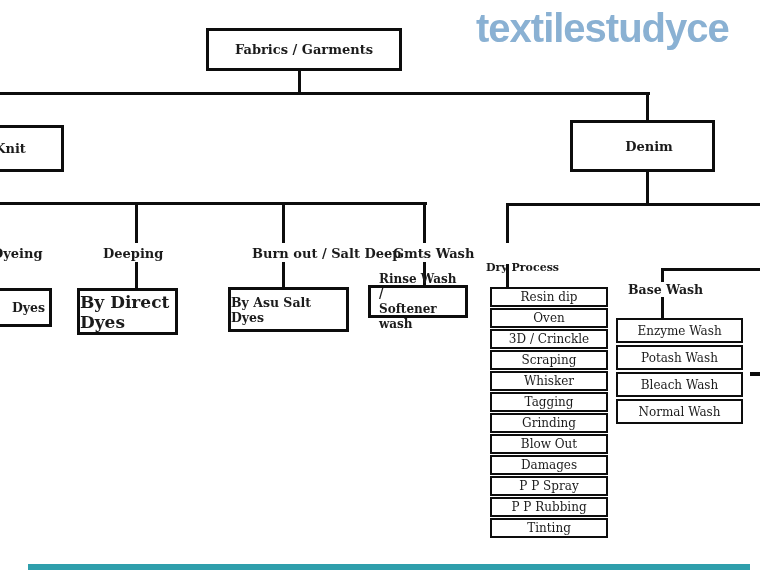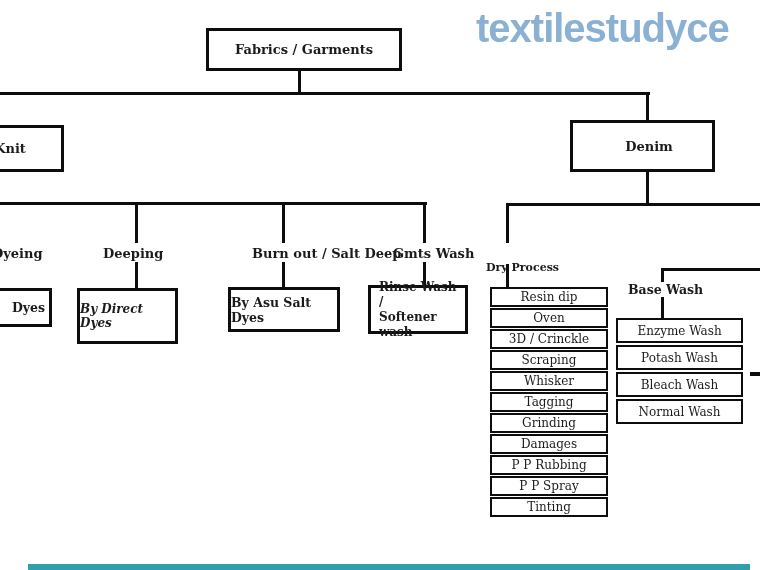--- a/index.html
+++ b/index.html
@@ -68,27 +68,27 @@
   <div class="lbl" style="left:252px;top:246px;">Burn out / Salt Deep</div>
   <div class="lbl" style="left:393px;top:246px;">Gmts Wash</div>
 
   <div class="vline" style="left:135px;top:262px;width:3px;height:27px;"></div>
   <div class="vline" style="left:282px;top:262px;width:3px;height:26px;"></div>
   <div class="vline" style="left:423px;top:262px;width:3px;height:24px;"></div>
 
   <div class="box" style="left:-90px;top:288px;width:142px;height:39px;justify-content:flex-end;padding-right:4px;">
     <span style="font-size:12.5px;">Dyes</span>
   </div>
-  <div class="box" style="left:77px;top:288px;width:101px;height:56px;font-size:12px;font-style:italic;">
+  <div class="box" style="left:77px;top:288px;width:101px;height:47px;font-size:17px;">
     <span>By Direct Dyes</span>
   </div>
-  <div class="box" style="left:228px;top:287px;width:112px;height:45px;font-size:12.5px;">
+  <div class="box" style="left:228px;top:287px;width:121px;height:45px;font-size:12.5px;">
     <span>By Asu Salt Dyes</span>
   </div>
-  <div class="box two-line" style="left:368px;top:285px;width:100px;height:49px;">
+  <div class="box two-line" style="left:368px;top:285px;width:100px;height:33px;">
     <span>Rinse Wash /</span>
     <span>Softener wash</span>
   </div>
 
   <div class="lbl" style="left:486px;top:249px;font-size:11px;margin-top:12px;">Dry Process</div>
   <div class="vline" style="left:506px;top:264px;width:3px;height:24px;"></div>
 
   <div class="col" style="left:490px;top:287px;">
     <div class="row-box dp-row">
         <span>Resin dip</span>
@@ -105,27 +105,30 @@
     <div class="row-box dp-row">
         <span>Whisker</span>
       </div>
     <div class="row-box dp-row">
         <span>Tagging</span>
       </div>
     <div class="row-box dp-row">
         <span>Grinding</span>
       </div>
     <div class="row-box dp-row">
+        <span>Blow Out</span>
+      </div>
+    <div class="row-box dp-row">
         <span>Damages</span>
       </div>
     <div class="row-box dp-row">
-        <span>P P Rubbing</span>
+        <span>P P Spray</span>
       </div>
     <div class="row-box dp-row">
-        <span>P P Spray</span>
+        <span>P P Rubbing</span>
       </div>
     <div class="row-box dp-row">
         <span>Tinting</span>
       </div>
   </div>
 
   <div class="hline" style="left:661px;top:268px;width:99px;height:3px;"></div>
   <div class="vline" style="left:661px;top:268px;width:3px;height:14px;"></div>
   <div class="lbl" style="left:628px;top:282px;font-size:12.5px;">Base Wash</div>
   <div class="vline" style="left:661px;top:297px;width:3px;height:22px;"></div>

